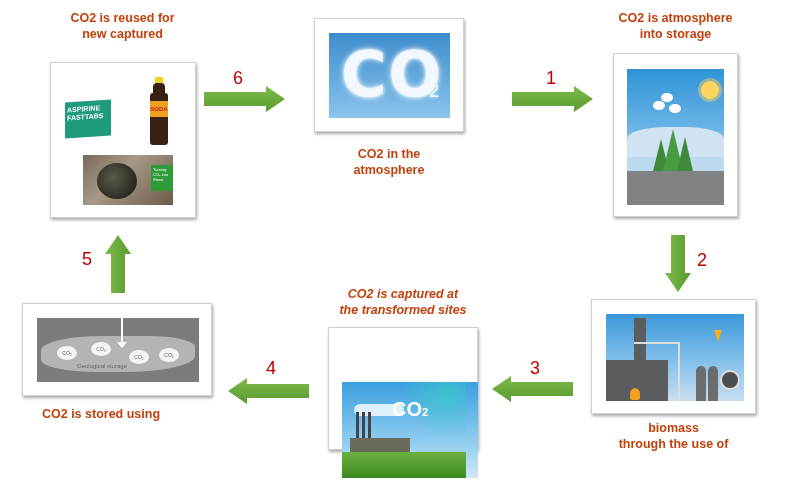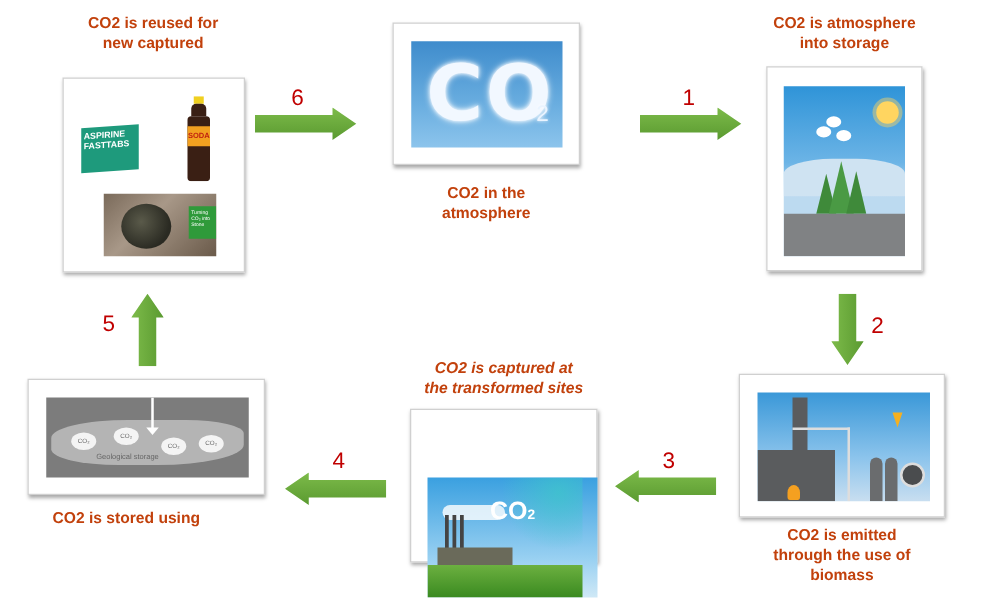--- a/index.html
+++ b/index.html
@@ -99,23 +99,22 @@
     <div style="position:absolute;left:28px;top:28px;width:46px;height:2px;background:#ddd;"></div>
     <div style="position:absolute;left:72px;top:28px;width:2px;height:59px;background:#ddd;"></div>
     <div style="position:absolute;left:90px;top:52px;width:10px;height:35px;background:#6a6c6e;border-radius:5px 5px 0 0;"></div>
     <div style="position:absolute;left:102px;top:52px;width:10px;height:35px;background:#6a6c6e;border-radius:5px 5px 0 0;"></div>
     <div style="position:absolute;left:114px;top:56px;width:20px;height:20px;background:#4a4c4e;border-radius:50%;border:2px solid #ddd;box-sizing:border-box;"></div>
     <div style="position:absolute;left:24px;top:74px;width:10px;height:12px;background:#f5a020;border-radius:50% 50% 20% 20%;"></div>
     <div style="position:absolute;left:108px;top:16px;width:0;height:0;border-left:4px solid transparent;border-right:4px solid transparent;border-top:12px solid #f5b020;"></div>
   </div>
 </div>
 <div class="lbl" style="left:591px;top:420px;width:165px;">
-  <div>CO2 is emitted</div>
+  <div>biomass</div>
   <div>through the use of</div>
-  <div>biomass</div>
 </div>
 
 <div class="num" style="left:530px;top:358px;">3</div>
 <svg class="arrow" style="left:491px;top:376px;" width="82" height="26" viewBox="0 0 82 26">
   <polygon points="82,6 20,6 20,0 1,13 20,26 20,20 82,20" fill="url(#gh)"></polygon>
 </svg>
 
 <div class="lbl" style="left:318px;top:286px;width:170px;font-style:italic;">
   <div>CO2 is captured at</div>
   <div>the transformed sites</div>

